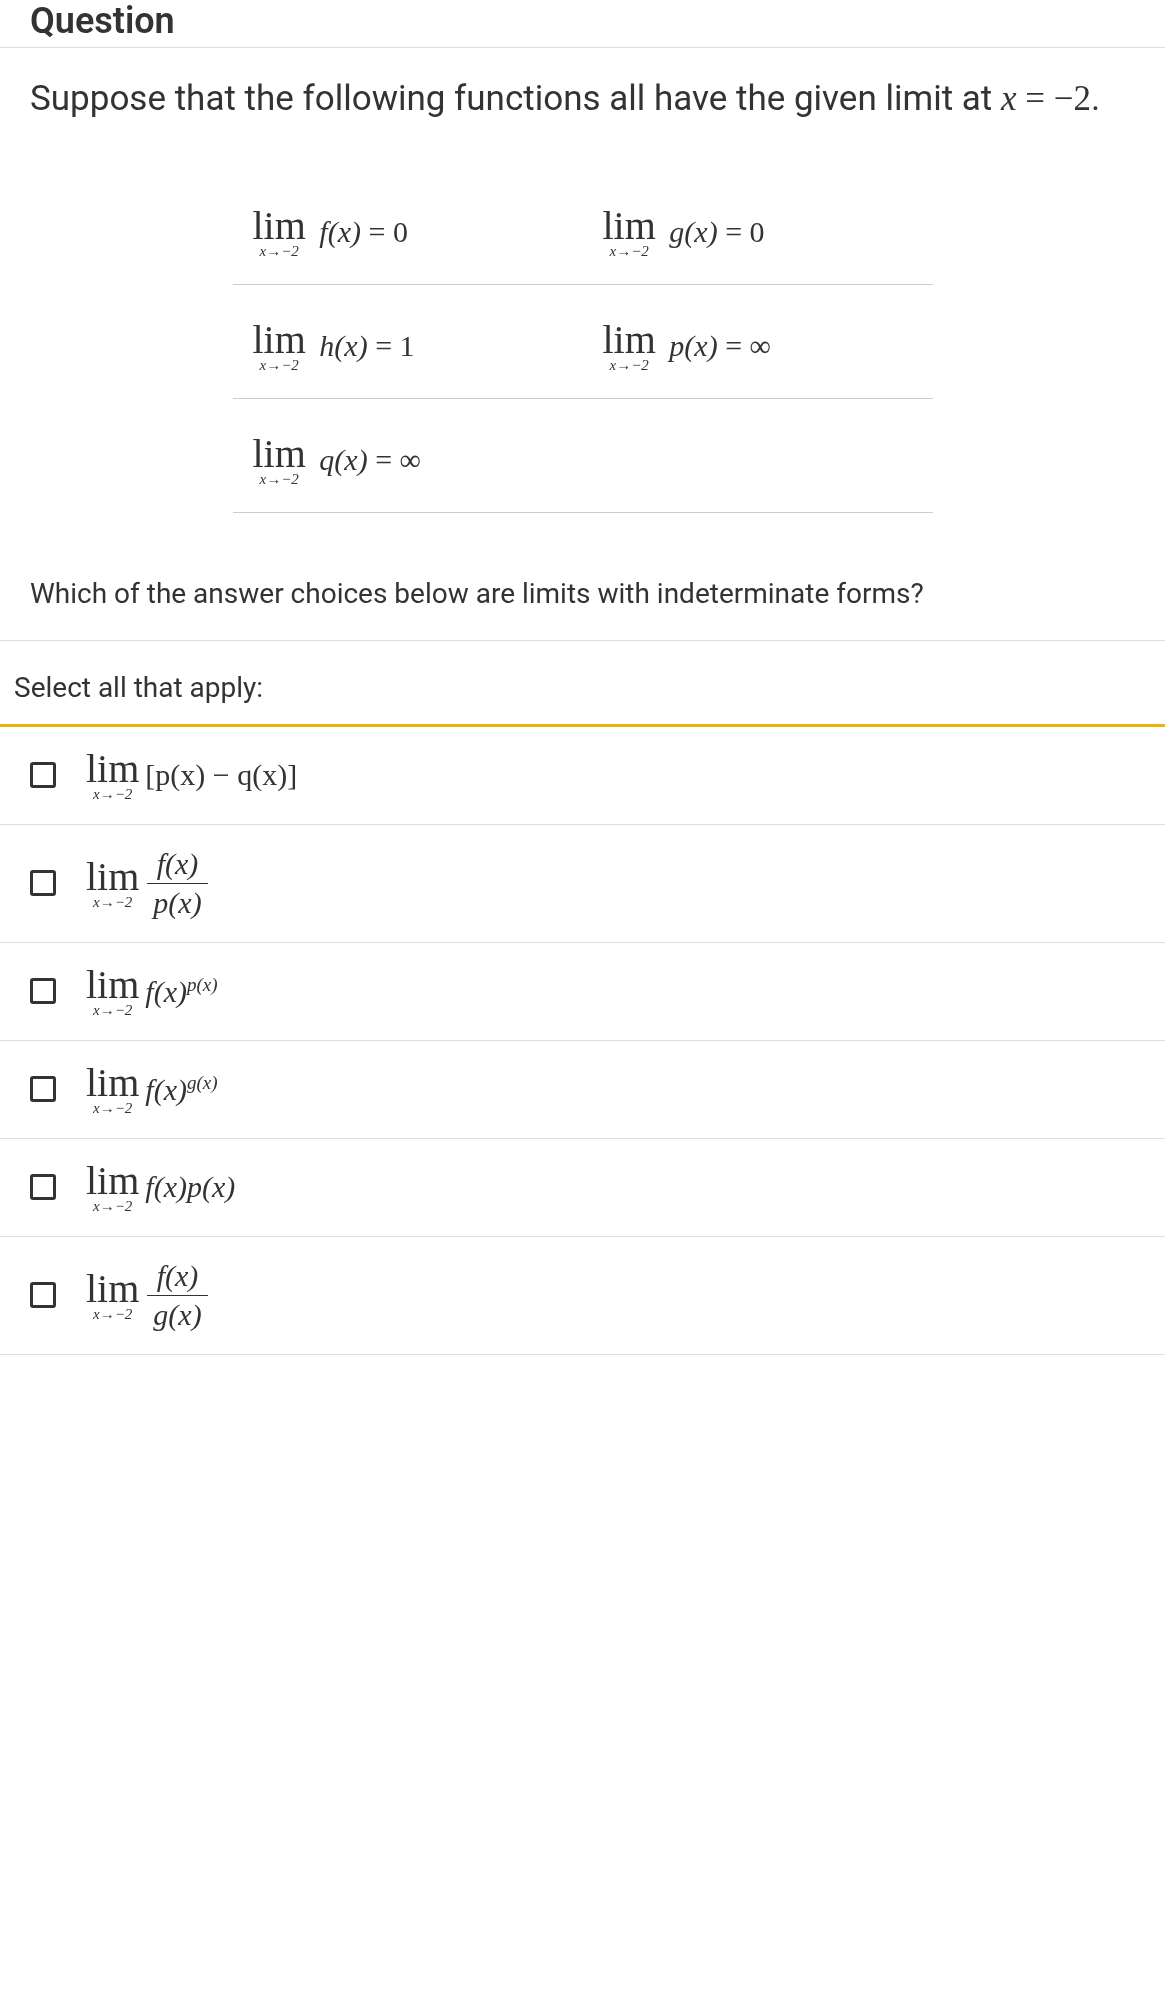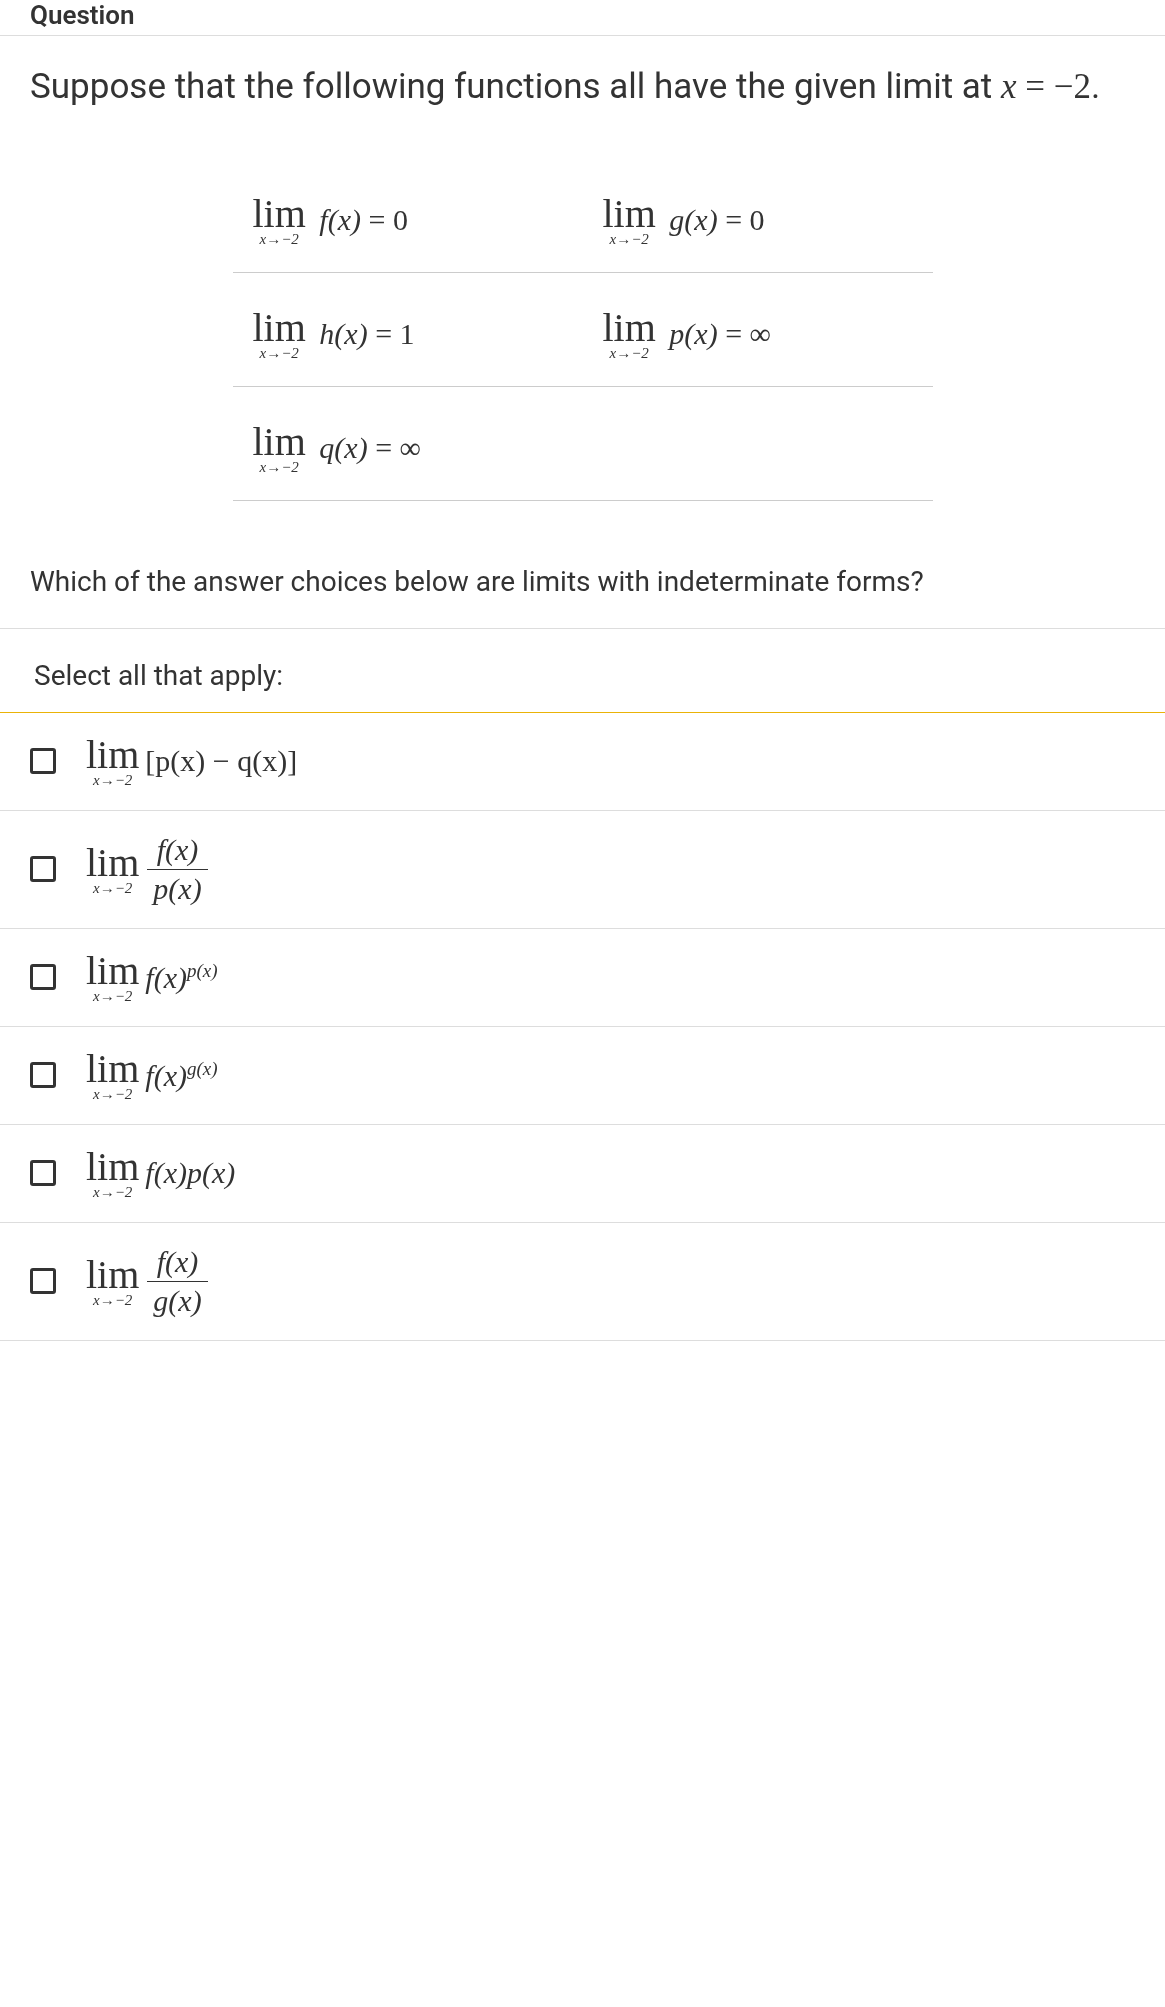--- a/index.html
+++ b/index.html
@@ -7,21 +7,21 @@
       padding: 0;
       box-sizing: border-box;
     }
     body {
       font-family: -apple-system, BlinkMacSystemFont, 'Segoe UI', Roboto, sans-serif;
       background: #fff;
       color: #333;
       width: 1165px;
     }
     .question-header {
-      font-size: 26px;
+      font-size: 36px;
       font-weight: 600;
       padding: 0 30px 5px 30px;
       color: #333;
       border-bottom: 1px solid #ddd;
     }
     .intro-text {
       padding: 25px 30px 15px 30px;
       font-size: 35px;
       line-height: 1.5;
       color: #333;
@@ -68,24 +68,24 @@
       margin-left: 6px;
     }
     .question-text {
       padding: 20px 20px 25px 30px;
       font-size: 28px;
       line-height: 1.5;
       color: #333;
       border-bottom: 1px solid #ddd;
     }
     .select-instruction {
-      padding: 30px 30px 20px 34px;
+      padding: 30px 30px 20px 14px;
       font-size: 28px;
       color: #333;
-      border-bottom: 1px solid #eab308;
+      border-bottom: 3px solid #eab308;
     }
     .option-row {
       padding: 22px 30px;
       border-bottom: 1px solid #ddd;
       display: flex;
       align-items: center;
     }
     .option-row:last-child {
       border-bottom: 1px solid #ddd;
     }

